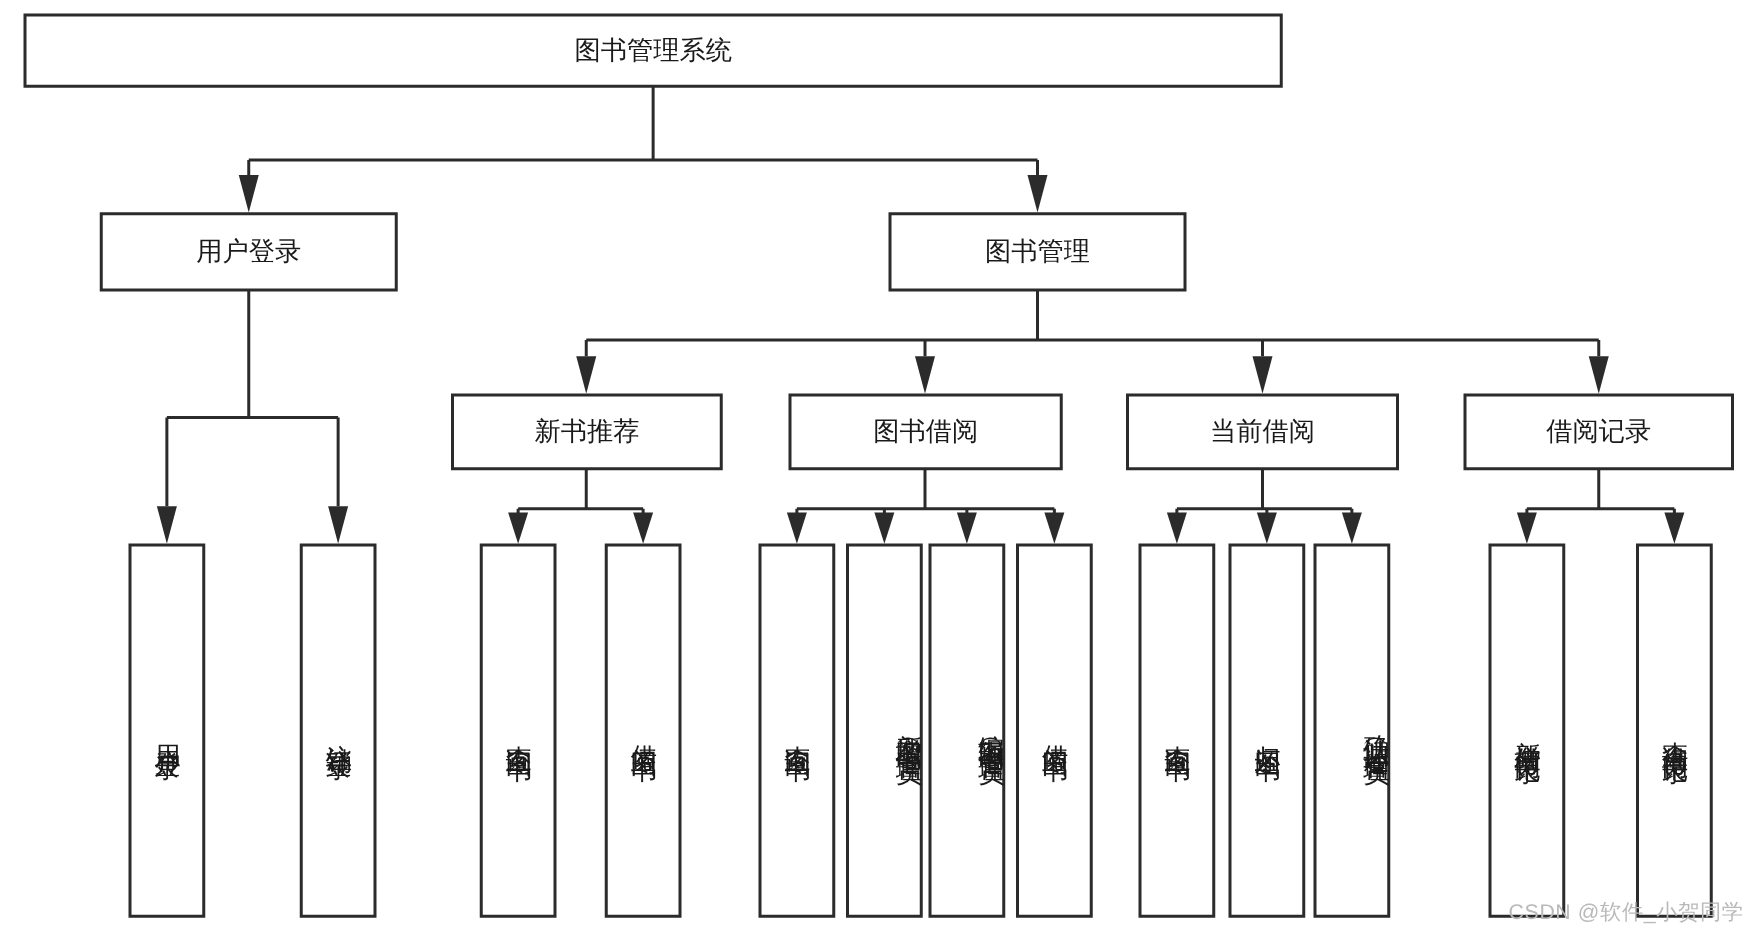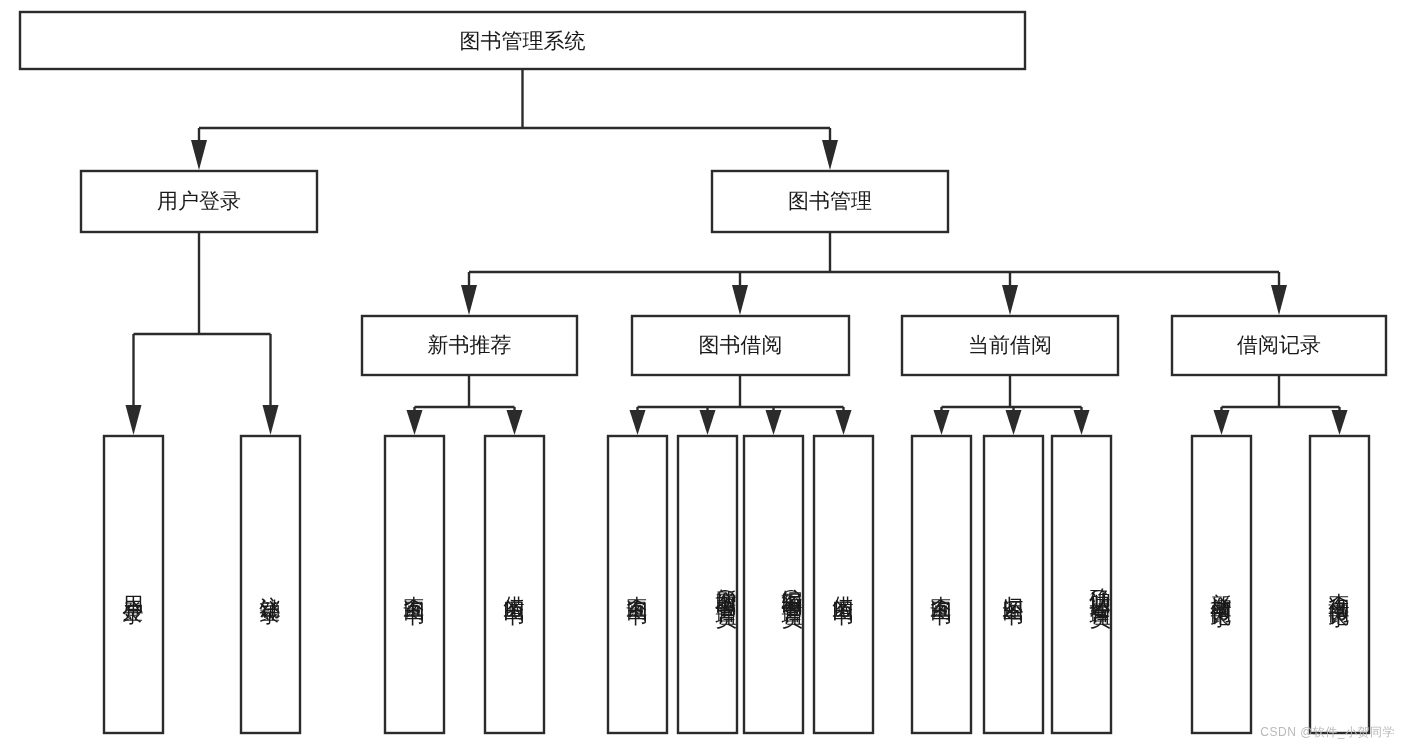--- a/index.html
+++ b/index.html
@@ -62,21 +62,21 @@
     letter-spacing: 3px;
     line-height: 1;
     white-space: nowrap;
     pointer-events: none;
   }
   .watermark {
     position: absolute;
     right: 10px;
     bottom: 6px;
     font-family: "Liberation Sans", "DejaVu Sans", sans-serif;
-    font-size: 12px;
+    font-size: 17px;
     color: #b9b9b9;
     white-space: nowrap;
     letter-spacing: 0.5px;
   }
 </style>
 </head>
 <body>
 
 <div id="diagram-root">
 

